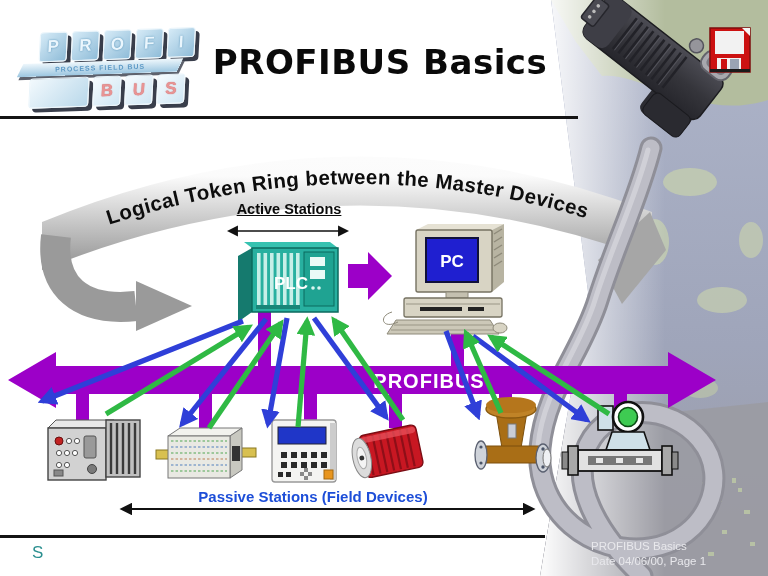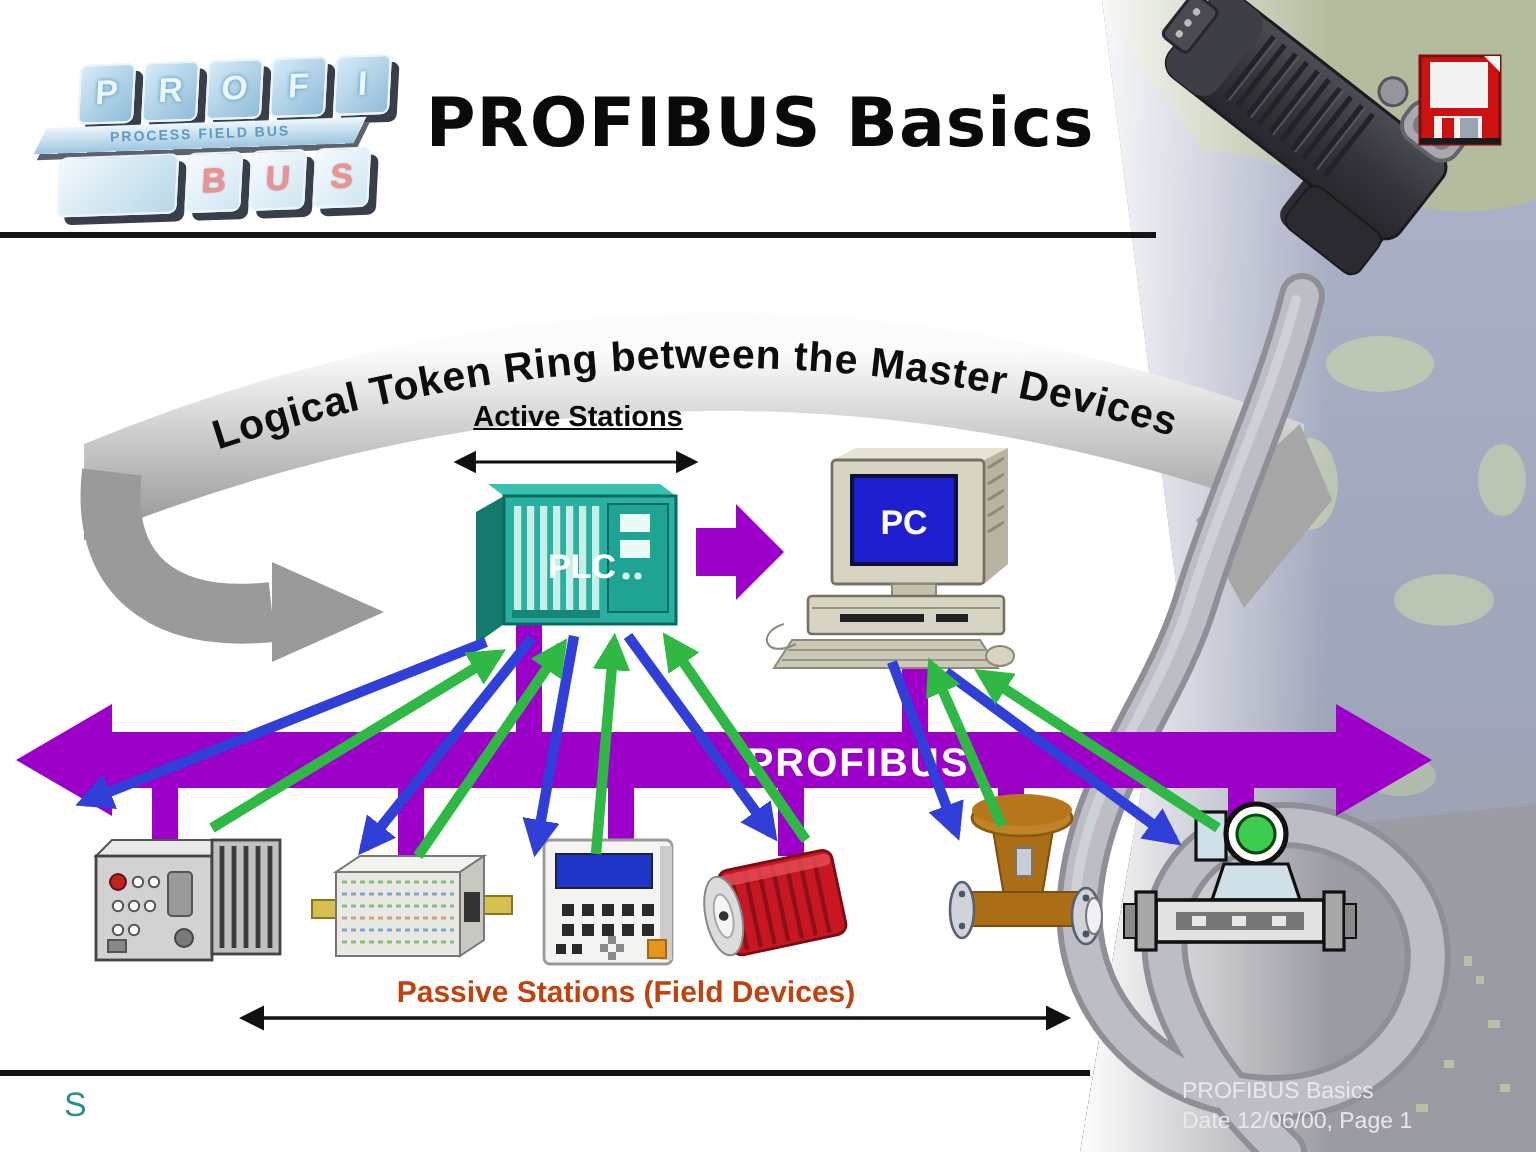--- a/index.html
+++ b/index.html
@@ -27,21 +27,21 @@
         display:flex;align-items:center;justify-content:center;}
   .midbar span{font-size:7px;font-weight:bold;color:#5e9ac6;letter-spacing:1px;transform:skewX(28deg);}
   .bus-row{position:absolute;left:20px;top:54px;display:flex;gap:4px;}
   .tile.blank{width:58px;background:linear-gradient(135deg,#f2f9fd,#b9d8ea);}
   .tile.red{background:linear-gradient(135deg,#f6fbfe,#cfe6f3);color:#e89494;text-shadow:0 0 1px #c05050;}
 
   
   .active-label{left:214px;top:201px;width:150px;text-align:center;
         font-size:14.5px;font-weight:bold;color:#0a0a0a;text-decoration:underline;}
   .passive-label{left:178px;top:488px;width:270px;text-align:center;
-        font-size:15px;font-weight:bold;color:#c2410c;}
+        font-size:15px;font-weight:bold;color:#1d4ed8;}
 
   
   .footer-left{left:32px;top:543px;font-size:17px;color:#2a8f8f;}
   .footer-right{left:591px;top:539px;font-size:11.5px;line-height:14.5px;color:#e8e8ec;}
 
   svg text{font-family:"Liberation Sans",sans-serif;}
 </style>
 </head>
 <body>
 
@@ -405,16 +405,16 @@
 <div class="ovl title">PROFIBUS Basics</div>
 
 <div class="ovl active-label">Active Stations</div>
 
 <div class="ovl passive-label">Passive Stations (Field Devices)</div>
 
 <div class="ovl footer-left">S</div>
 
 <div class="ovl footer-right">
   <div>PROFIBUS Basics</div>
-  <div>Date 12/06/00,  Page 1</div>
+  <div>Date 04/06/00,  Page 1</div>
 </div>
 
 </div>
 
 </body></html>

